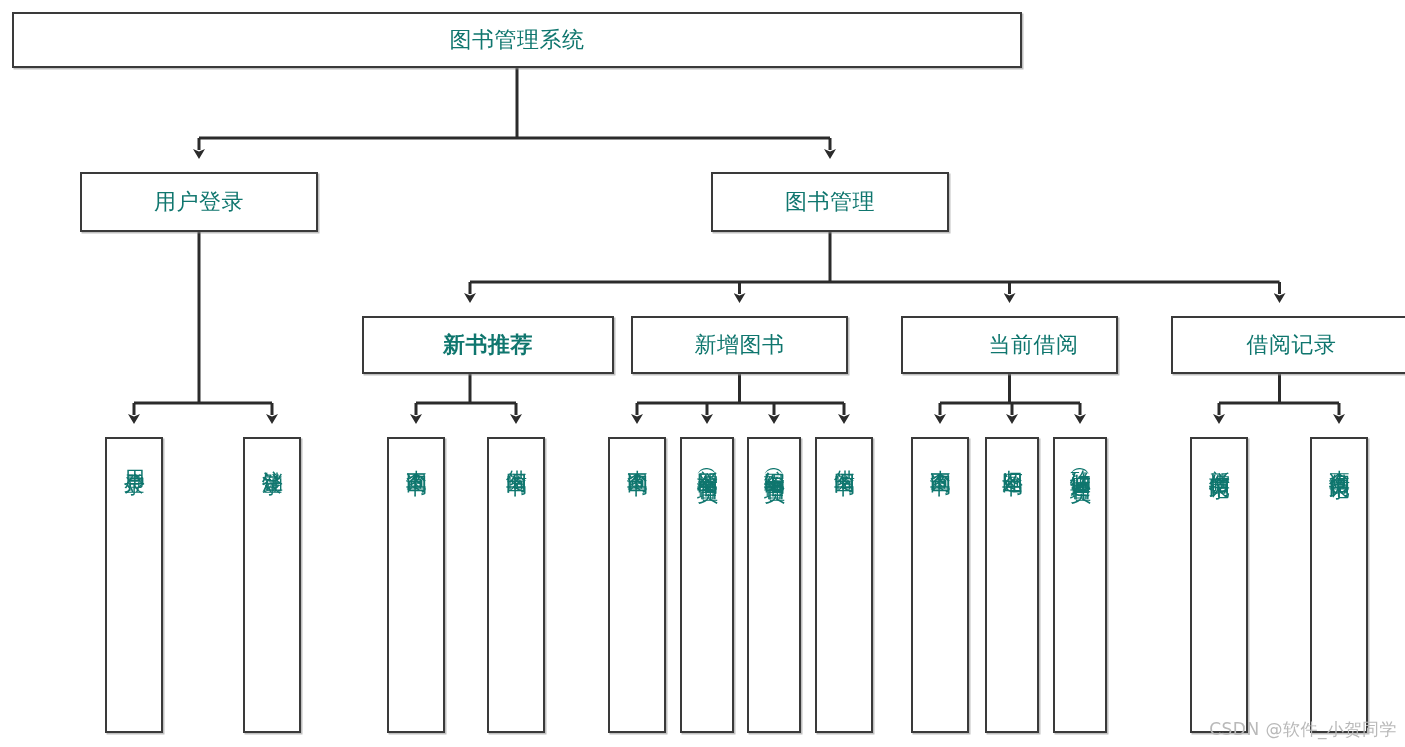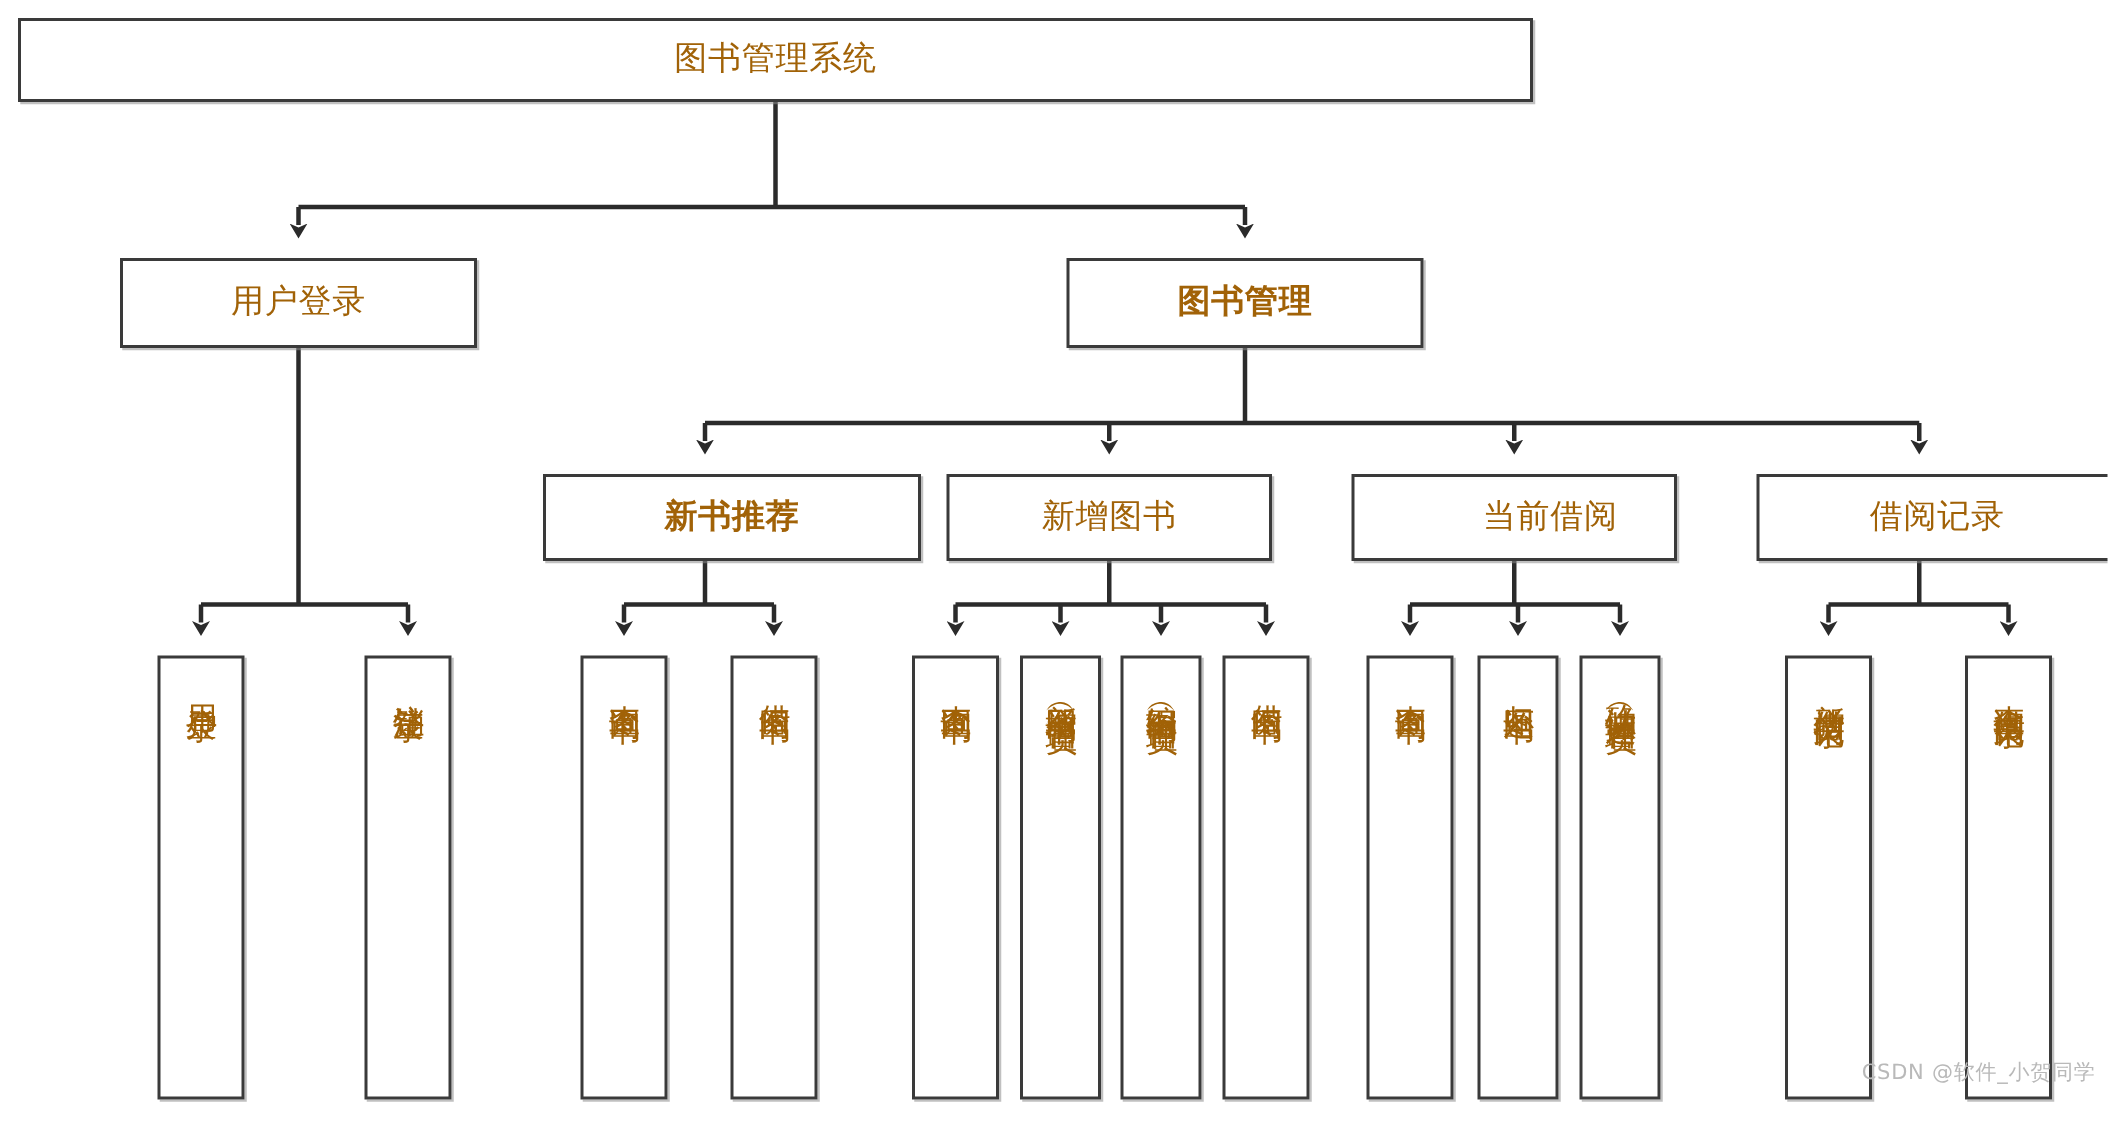--- a/index.html
+++ b/index.html
@@ -32,43 +32,43 @@
     box-sizing: border-box;
     background: #ffffff;
     border: 2px solid #3a3a3a;
     display: flex;
     align-items: center;
     justify-content: center;
     box-shadow: 1.5px 1.5px 0 0 rgba(140,140,140,0.55);
   }
   .node-label {
     font-size: 22px;
-    color: #a16207;
+    color: #0f766e;
     line-height: 1.1;
     letter-spacing: 0.5px;
     white-space: nowrap;
   }
   .node.leaf {
     align-items: flex-start;
     justify-content: center;
     padding-top: 14px;
   }
   .node.leaf .node-label {
     writing-mode: vertical-rl;
     text-orientation: upright;
     font-size: 21px;
     letter-spacing: 2px;
     line-height: 1;
     white-space: normal;
   }
   .watermark {
     position: absolute;
     right: 8px;
-    bottom: 23px;
-    font-size: 14px;
+    bottom: 6px;
+    font-size: 17px;
     color: #b9b9b9;
     letter-spacing: 0.5px;
     white-space: nowrap;
     pointer-events: none;
   }
 </style>
 </head>
 <body>
 
 <div id="diagram-root">
@@ -116,21 +116,21 @@
       </g>
   </svg>
 
   <div id="node-layer">
       <div class="node" style="left: 12px; top: 12px; width: 1010px; height: 56px;">
         <span class="node-label">图书管理系统</span>
       </div>
       <div class="node" style="left: 80px; top: 172px; width: 238px; height: 60px;">
         <span class="node-label">用户登录</span>
       </div>
-      <div class="node" style="left: 711px; top: 172px; width: 238px; height: 60px; font-weight: bold;">
+      <div class="node" style="left: 711px; top: 172px; width: 238px; height: 60px;">
         <span class="node-label">图书管理</span>
       </div>
       <div class="node" style="left: 362px; top: 316px; width: 252px; height: 58px; font-weight: bold;">
         <span class="node-label">新书推荐</span>
       </div>
       <div class="node" style="left: 631px; top: 316px; width: 217px; height: 58px;">
         <span class="node-label">新增图书</span>
       </div>
       <div class="node" style="left: 901px; top: 316px; width: 217px; height: 58px; padding-left: 48px;">
         <span class="node-label">当前借阅</span>

